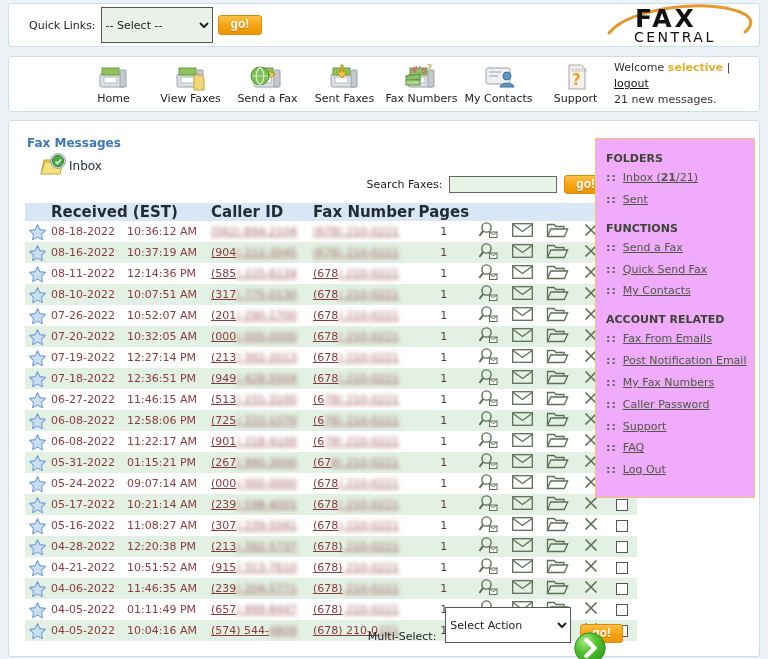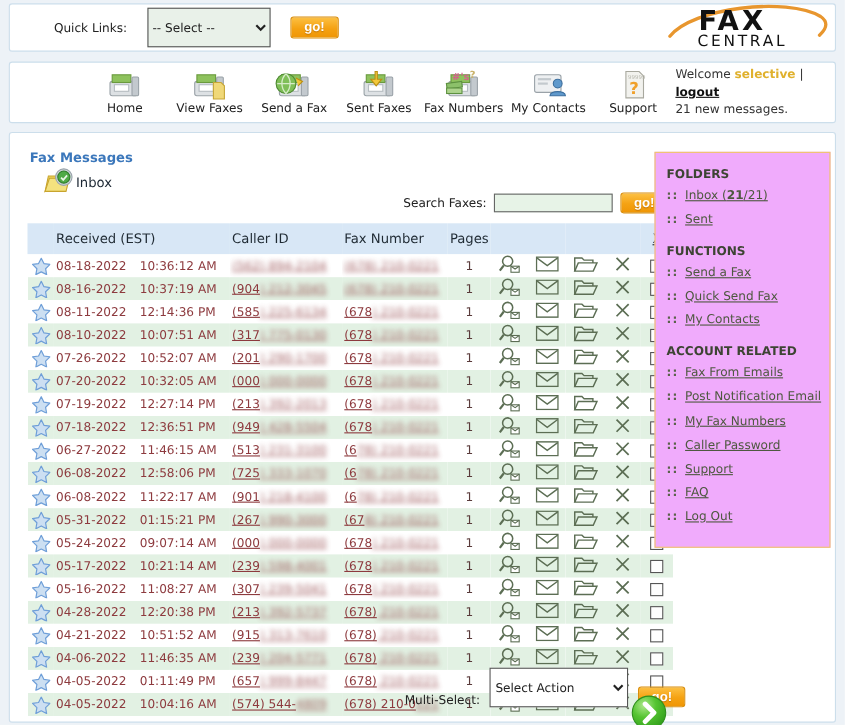--- a/index.html
+++ b/index.html
@@ -8,55 +8,55 @@
     background:#edf2f7;
     font-family:"DejaVu Sans","Liberation Sans",sans-serif;
     font-size:11px; color:#222; overflow:hidden;
   }
   .panel { background:#fff; border:1px solid #ccdeeb; border-radius:3px; margin:0 8px; }
   .p1 { margin-top:3px; height:44px; display:flex; align-items:center; }
   .p2 { margin-top:9px; height:56px; display:flex; align-items:center; }
   .p3 { margin-top:8px; height:537px; position:relative; }
 
   
-  .quick-links { margin-left:40px; display:flex; align-items:center; gap:18px; }
+  .quick-links { margin-left:20px; display:flex; align-items:center; gap:5px; }
   select.ui-select {
     background:#e9f1e9; border:1px solid #555; height:36px; min-width:112px;
     font-size:11px; font-family:inherit; color:#222;
   }
   .go-btn {
     background:linear-gradient(#fcc043,#f5a212 55%,#ef9606);
     border:1px solid #d98d0a; border-radius:3px; color:#fff; font-weight:bold;
     font-size:12px; padding:1px 12px 3px; height:20px; cursor:pointer;
     text-shadow:0 1px 1px rgba(160,90,0,.6);
   }
   .logo { margin-left:auto; margin-right:4px; }
 
   
   .nav-items { display:flex; margin-left:66px; }
   .nav-item { width:77px; text-align:center; cursor:pointer; color:#222; }
   .nav-item .ni-icon { height:28px; display:flex; align-items:flex-end; justify-content:center; }
   .nav-item .ni-label { margin-top:1px; font-size:11px; }
   .welcome { margin-left:auto; padding-right:16px; line-height:1.45; font-size:11px; color:#333; }
   .welcome .uname { color:#e0b12d; font-weight:bold; }
-  .welcome .logout { color:#111; font-weight:bold; text-decoration:underline; cursor:pointer; }
+  .welcome .logout { color:#111; font-weight:normal; text-decoration:underline; cursor:pointer; }
 
   
   .page-title { position:absolute; left:18px; top:15px; color:#3b77bb; font-weight:bold; font-size:12px; }
   .inbox-row { position:absolute; left:30px; top:31px; display:flex; align-items:center; gap:0; color:#1c2733; font-size:12px; }
   .search-row { position:absolute; top:54px; left:0; width:598px; display:flex; justify-content:flex-end; align-items:center; gap:7px;padding-left:16px; }
   .search-row input {
     width:108px; height:17px; background:#e7f3e7; border:1px solid #666; font-size:11px; padding:0 3px;
   }
   .search-row .go-btn, .bottom-row .go-btn { height:19px; padding:0 11px 2px; }
 
   table.fax-table { position:absolute; top:82px; left:16px; border-collapse:collapse; table-layout:fixed; }
   .fax-table th {
-    background:#d8e7f6; font-size:12px; text-align:left; font-weight:normal; color:#1f2a33;
-    height:28px; padding:0 2px; white-space:nowrap;
+    background:#d8e7f6; font-size:15px; text-align:left; font-weight:bold; color:#1f2a33;
+    height:18px; padding:0 2px; white-space:nowrap;
   }
   .fax-table th.c-check { text-align:center; }
   .fax-table th .x-link { text-decoration:underline; cursor:pointer; }
   .fax-table td { height:21px; padding:0 2px; white-space:nowrap; overflow:hidden; }
   .fax-table tr.alt td { background:#e2f1e3; }
   .c-star { text-align:center; }
   .c-star svg { vertical-align:middle; cursor:pointer; }
   .recv { color:#8d3a3e; }
   .recv .d { display:inline-block; width:76px; }
   .num-link { color:#8d3a3e; text-decoration:underline; cursor:pointer; }

